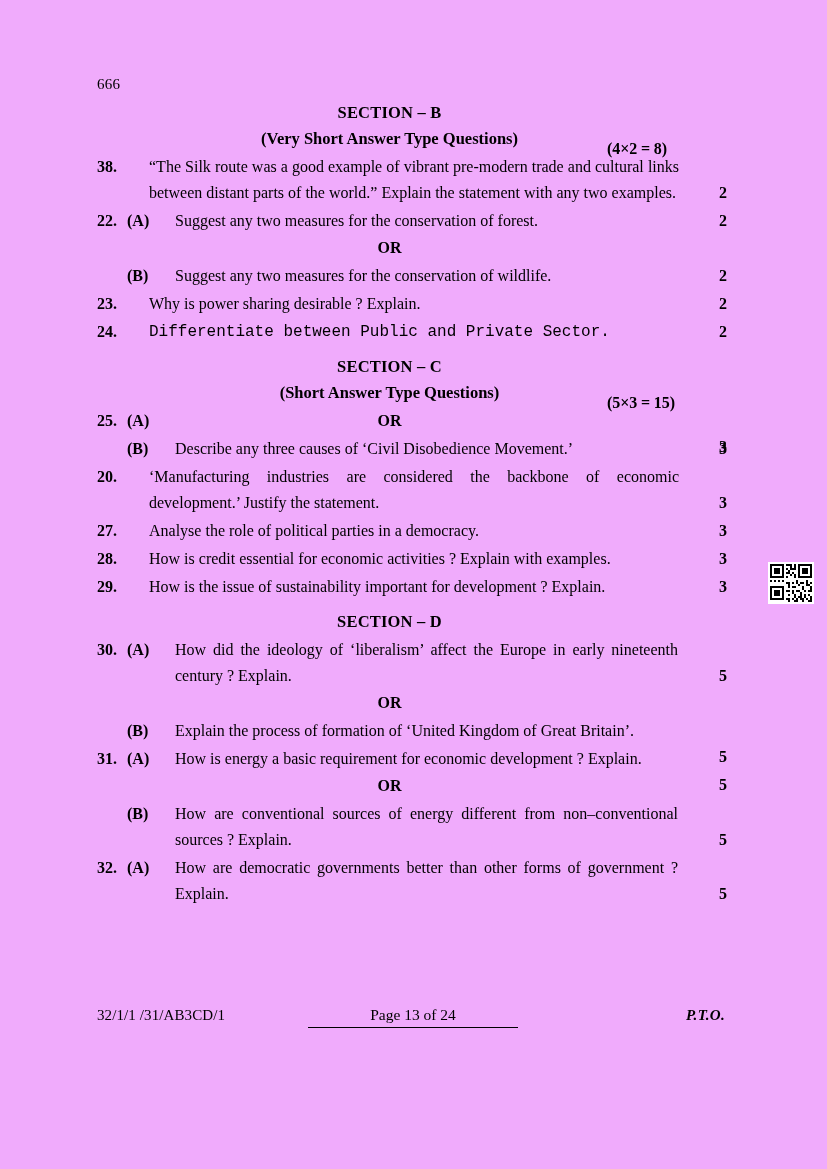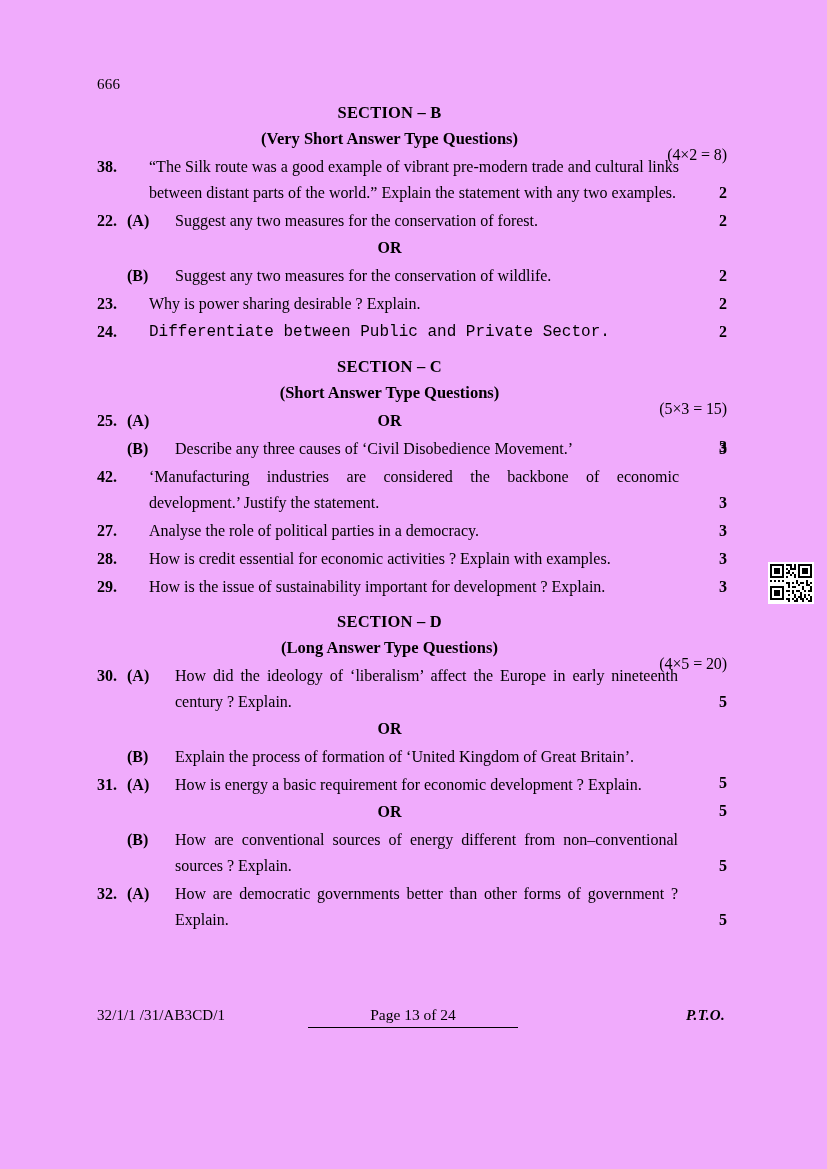--- a/index.html
+++ b/index.html
@@ -63,24 +63,24 @@
     left: 0;
     top: 0;
     width: 585px;
     text-align: center;
     font-weight: bold;
     font-size: 16.5px;
   }
   .subhead-marks {
     position: absolute;
     right: 0;
-    top: 16px;
+    top: 10px;
     width: 120px;
-    text-align: right;
-    font-weight: normal;
+    text-align: left;
+    font-weight: bold;
     font-size: 16px;
     letter-spacing: -.1px;
   }
 
   
   .q {
     position: relative;
     width: 630px;
     margin-top: 2px;
   }
@@ -340,21 +340,21 @@
 
     <div class="or-line">OR</div>
 
     <div class="q lettered lettered-only">
       <div class="q-label">(B)</div>
       <div class="q-body" style="text-align: justify;"><span>Describe any three causes of ‘Civil Disobedience Movement.’</span></div>
       <div class="q-marks" style="top:0;">3</div>
     </div>
 
     <div class="q plain">
-      <div class="q-num">42.</div>
+      <div class="q-num">20.</div>
       <div class="q-body" style="text-align: justify;"><span>‘Manufacturing industries are considered the backbone of economic development.’ Justify the statement.</span></div>
       <div class="q-marks" style="top:26px;">3</div>
     </div>
 
     <div class="q plain">
       <div class="q-num">27.</div>
       <div class="q-body" style="text-align: justify;"><span>Analyse the role of political parties in a democracy.</span></div>
       <div class="q-marks" style="top:0;">3</div>
     </div>
 
@@ -365,24 +365,20 @@
     </div>
 
     <div class="q plain">
       <div class="q-num">29.</div>
       <div class="q-body" style="text-align: justify;"><span>How is the issue of sustainability important for development ? Explain.</span></div>
       <div class="q-marks" style="top:0;">3</div>
     </div>
 
     <div class="sec-spacer-top"></div>
     <div class="section-head">SECTION – D</div>
-    <div class="subhead-row">
-      <div class="subhead-center">(Long Answer Type Questions)</div>
-      <div class="subhead-marks">(4×5 = 20)</div>
-    </div>
 
     <div class="q lettered">
       <div class="q-num">30.</div>
       <div class="q-label">(A)</div>
       <div class="q-body" style="text-align: justify;"><span>How did the ideology of ‘liberalism’ affect the Europe in early nineteenth century ? Explain.</span></div>
       <div class="q-marks" style="top:26px;">5</div>
     </div>
 
     <div class="or-line">OR</div>
 

